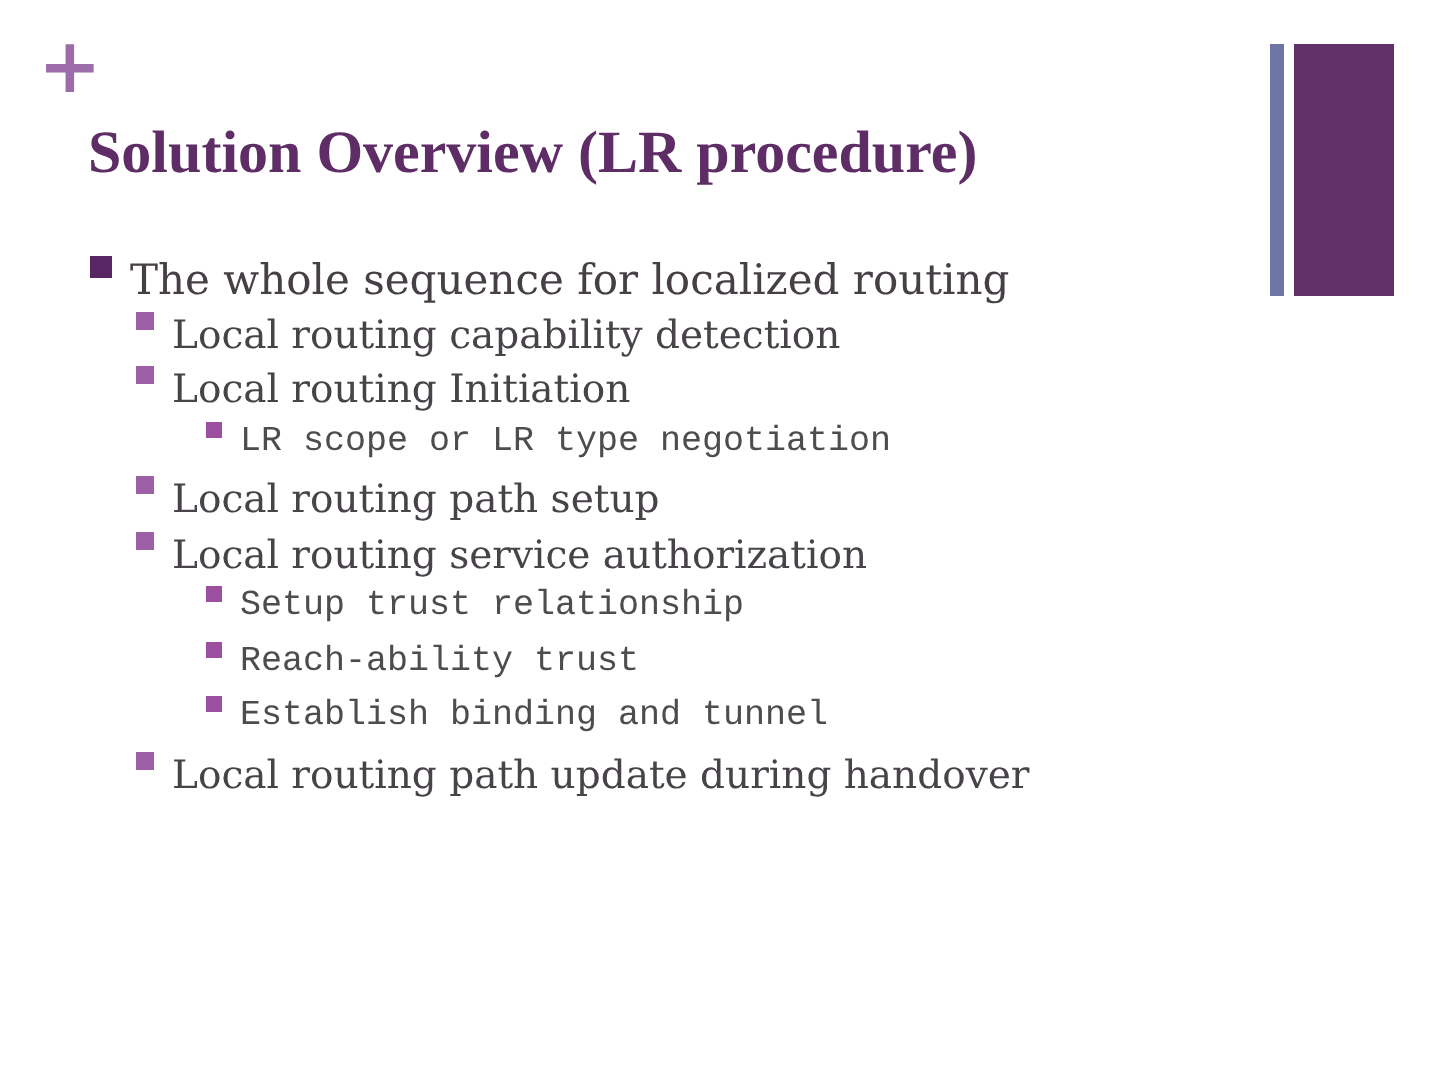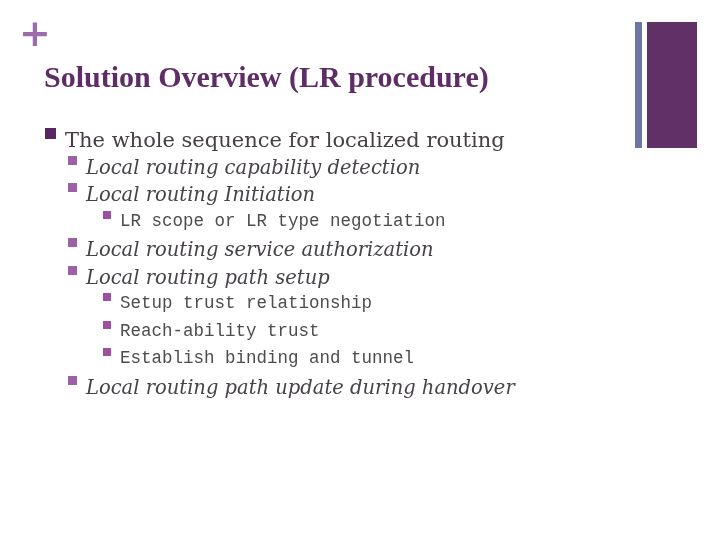--- a/index.html
+++ b/index.html
@@ -81,21 +81,20 @@
     font-size: 21px;
     color: #464046;
   }
   li.lvl1 .bullet-square {
     width: 11px; height: 11px;
     background: #582663;
   }
   li.lvl2 {
     margin-left: 23px;
     font-size: 19.5px;
-    font-style: italic;
   }
   li.lvl2 .bullet-square {
     width: 9px; height: 9px;
     background: #9d5fa5;
   }
   li.lvl3 {
     margin-left: 58px;
     font-size: 17.5px;
     color: #4d4d4d;
     font-family: Liberation Mono, monospace;
@@ -129,25 +128,25 @@
     <li class="lvl2">
       <span class="bullet-square"></span>
       <span>Local routing Initiation</span>
     </li>
     <li class="lvl3">
       <span class="bullet-square"></span>
       <span>LR scope or LR type negotiation</span>
     </li>
     <li class="lvl2">
       <span class="bullet-square"></span>
-      <span>Local routing service authorization</span>
+      <span>Local routing path setup</span>
     </li>
     <li class="lvl2">
       <span class="bullet-square"></span>
-      <span>Local routing path setup</span>
+      <span>Local routing service authorization</span>
     </li>
     <li class="lvl3">
       <span class="bullet-square"></span>
       <span>Setup trust relationship</span>
     </li>
     <li class="lvl3">
       <span class="bullet-square"></span>
       <span>Reach-ability trust</span>
     </li>
     <li class="lvl3">

